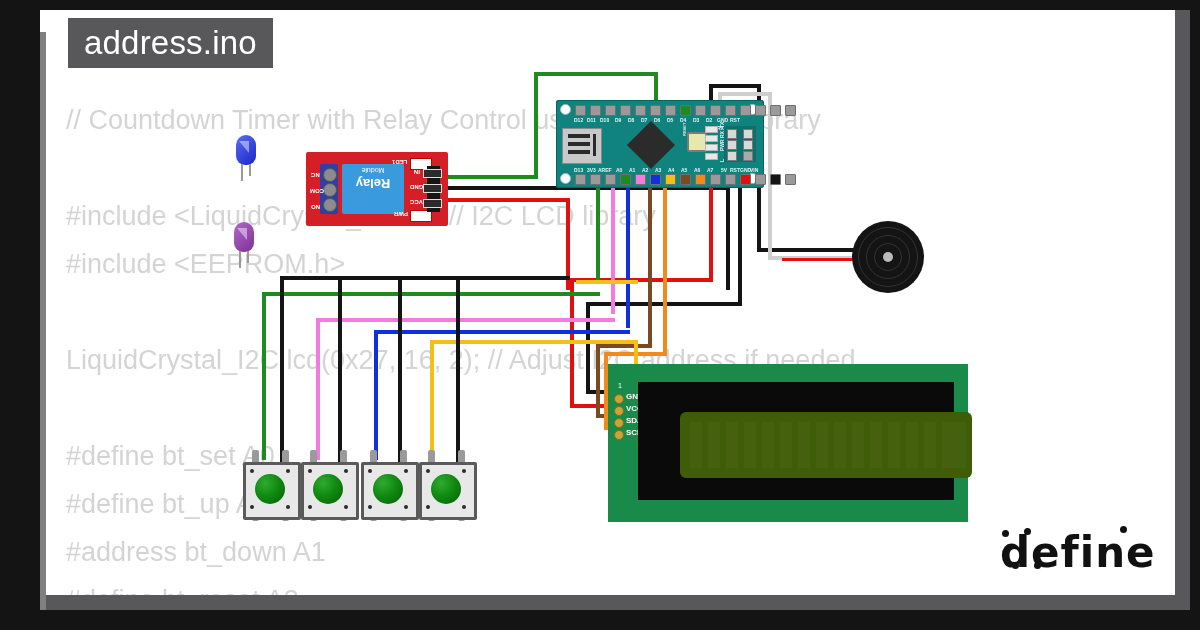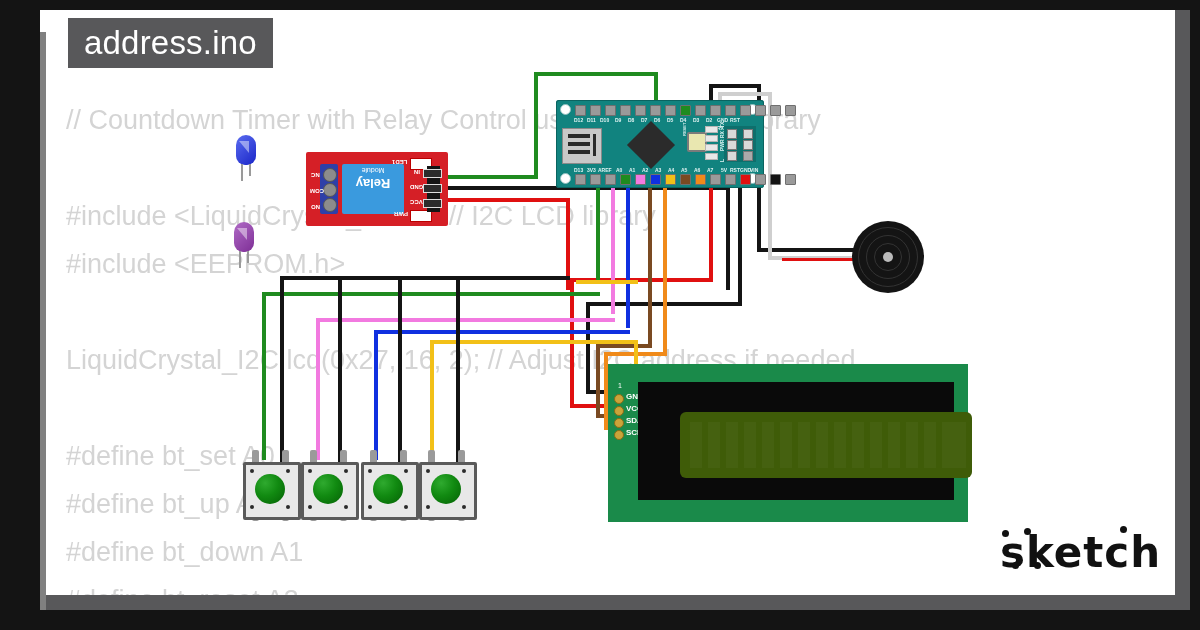--- a/index.html
+++ b/index.html
@@ -109,21 +109,21 @@
     <div class="code" style="left:26px;top:86px;">
       <div>// Countdown Timer with Relay Control using Countimer Library</div>
       <div></div>
       <div>#include &lt;LiquidCrystal_I2C.h&gt;  // I2C LCD library</div>
       <div>#include &lt;EEPROM.h&gt;</div>
       <div></div>
       <div>LiquidCrystal_I2C lcd(0x27, 16, 2); // Adjust I2C address if needed</div>
       <div></div>
       <div>#define bt_set    A0</div>
       <div>#define bt_up     A2</div>
-      <div>#define bt_down   A1</div>
+      <div>#address bt_down   A1</div>
       <div>#define bt_reset  A3</div>
     </div>
   </div>
 
   <div class="diagram">
 
     <div class="w" style="left:654px;top:72px;width:4px;height:40px;background:#1f8b1f;"></div>
     <div class="w" style="left:534px;top:72px;width:124px;height:4px;background:#1f8b1f;"></div>
     <div class="w" style="left:534px;top:72px;width:4px;height:106px;background:#1f8b1f;"></div>
     <div class="w" style="left:440px;top:175px;width:98px;height:4px;background:#1f8b1f;"></div>
@@ -425,21 +425,21 @@
         <div class="sc" style="left:4px;top:4px;"></div>
           <div class="sc" style="left:40px;top:4px;"></div>
         <div class="sc" style="left:4px;top:40px;"></div>
           <div class="sc" style="left:40px;top:40px;"></div>
       </div>
     </div>
 
   </div>
 
   <div class="wokwi">
-    <span>sketch</span>
+    <span>define</span>
     <div class="nodes">
       <i style="left:2px;top:2px;"></i>
       <i style="left:24px;top:0px;"></i>
       <i style="left:12px;top:34px;"></i>
       <i style="left:34px;top:34px;"></i>
       <i style="left:120px;top:-2px;"></i>
     </div>
   </div>
 
   <div class="title-chip">address.ino</div>

